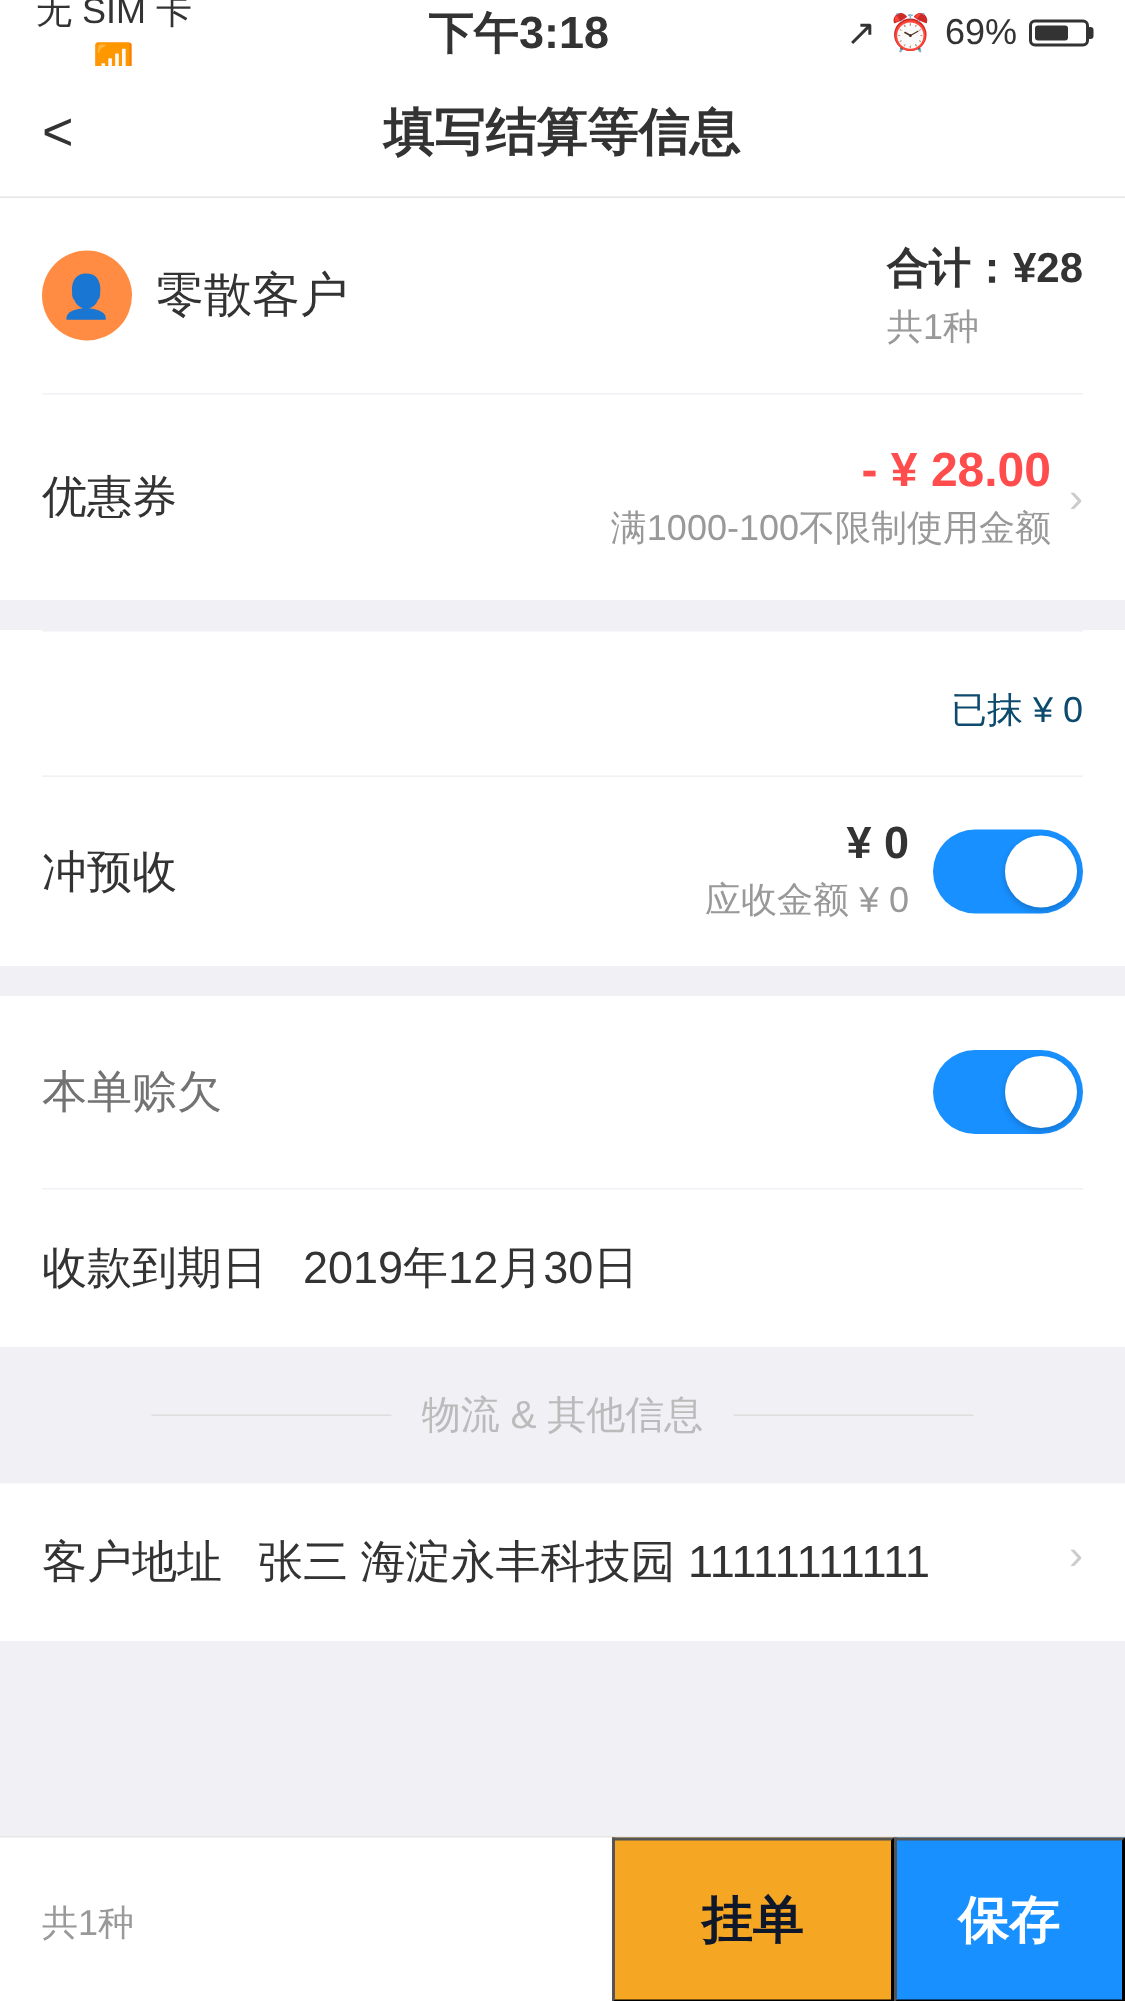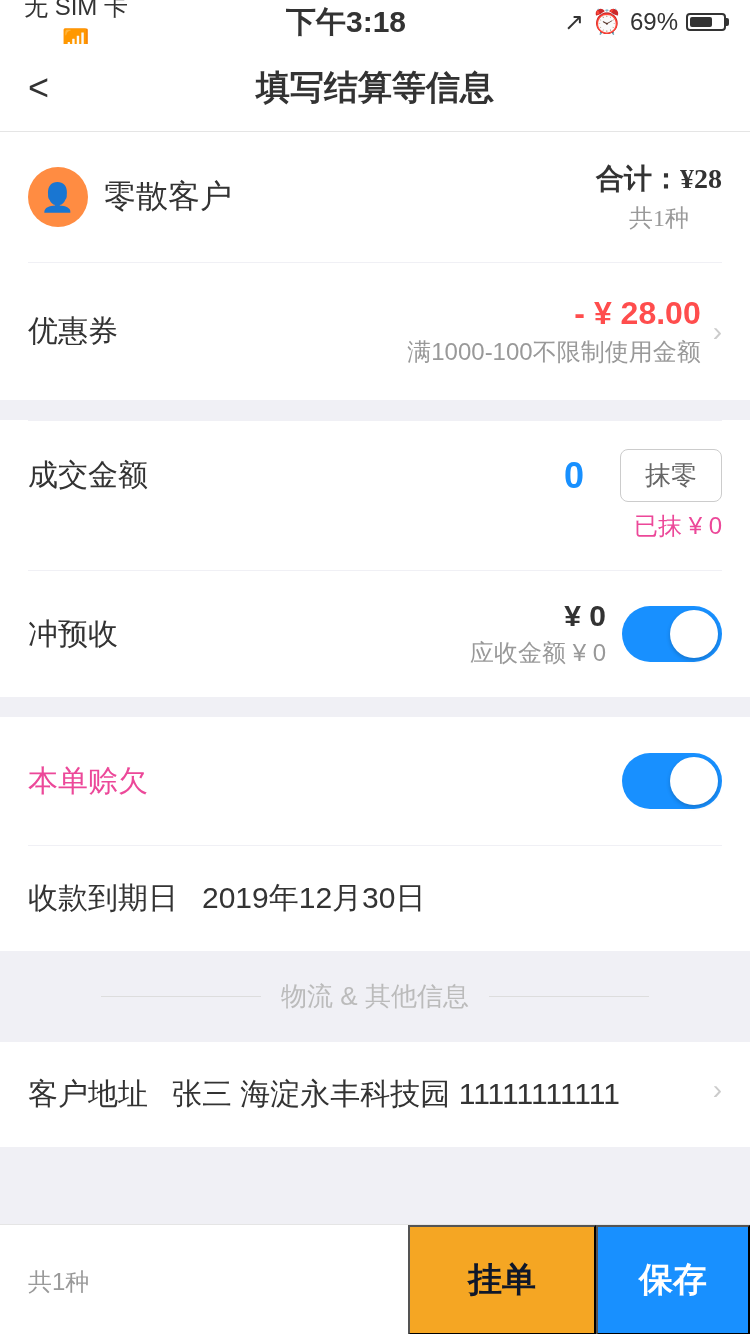--- a/index.html
+++ b/index.html
@@ -88,21 +88,21 @@
       align-items: center;
       gap: 16px;
     }
     .customer-avatar {
       width: 60px; height: 60px; border-radius: 50%;
       background: #ff8c42;
       display: flex; align-items: center; justify-content: center;
       color: #fff; font-size: 28px;
     }
     .customer-name { font-size: 32px; color: #333; }
-    .customer-right { text-align: center; font-family: Liberation Serif, serif; }
+    .customer-right { text-align: left; }
     .total-amount { font-size: 28px; color: #333; font-weight: 600; }
     .item-count { font-size: 24px; color: #999; margin-top: 4px; }
 
     
     .row-item {
       display: flex;
       align-items: center;
       justify-content: space-between;
       padding: 32px 0;
       border-top: 1px solid #f0f0f5;
@@ -136,21 +136,21 @@
     }
     .round-btn {
       border: 1px solid #ccc;
       border-radius: 8px;
       padding: 8px 24px;
       font-size: 26px;
       color: #666;
       background: #fff;
       cursor: pointer;
     }
-    .deducted-text { font-size: 24px; color: #ec4899; }
+    .deducted-text { font-size: 24px; color: #0c4a6e; }
 
     
     .prepay-row {
       padding: 28px 0;
       border-top: 1px solid #f0f0f5;
     }
     .prepay-top {
       display: flex;
       align-items: center;
       justify-content: space-between;
@@ -176,21 +176,21 @@
       box-shadow: 0 2px 4px rgba(0,0,0,0.2);
     }
 
     
     .debt-row {
       display: flex;
       align-items: center;
       justify-content: space-between;
       padding: 36px 0;
     }
-    .debt-label { font-size: 30px; color: #ec4899; }
+    .debt-label { font-size: 30px; color: #737373; }
 
     
     .due-date-row {
       display: flex;
       align-items: center;
       padding: 32px 0;
       border-top: 1px solid #f0f0f5;
     }
     .due-date-label { font-size: 30px; color: #333; margin-right: 24px; }
     .due-date-value { font-size: 30px; color: #333; }
@@ -304,27 +304,20 @@
       </div>
       <span class="chevron-icon">›</span>
     </div>
   </div>
 </div>
 
 <div class="section-divider"></div>
 
 <div class="card-section">
   <div class="transaction-row">
-    <div class="transaction-top">
-      <span class="row-label">成交金额</span>
-      <div style="display:flex;align-items:center;gap:16px;">
-        <span class="transaction-value">0</span>
-        <button class="round-btn">抹零</button>
-      </div>
-    </div>
     <div class="transaction-bottom">
       <span class="deducted-text">已抹  ¥ 0</span>
     </div>
   </div>
 
   <div class="prepay-row">
     <div class="prepay-top">
       <span class="row-label">冲预收</span>
       <div class="prepay-right">
         <div class="prepay-amounts">

